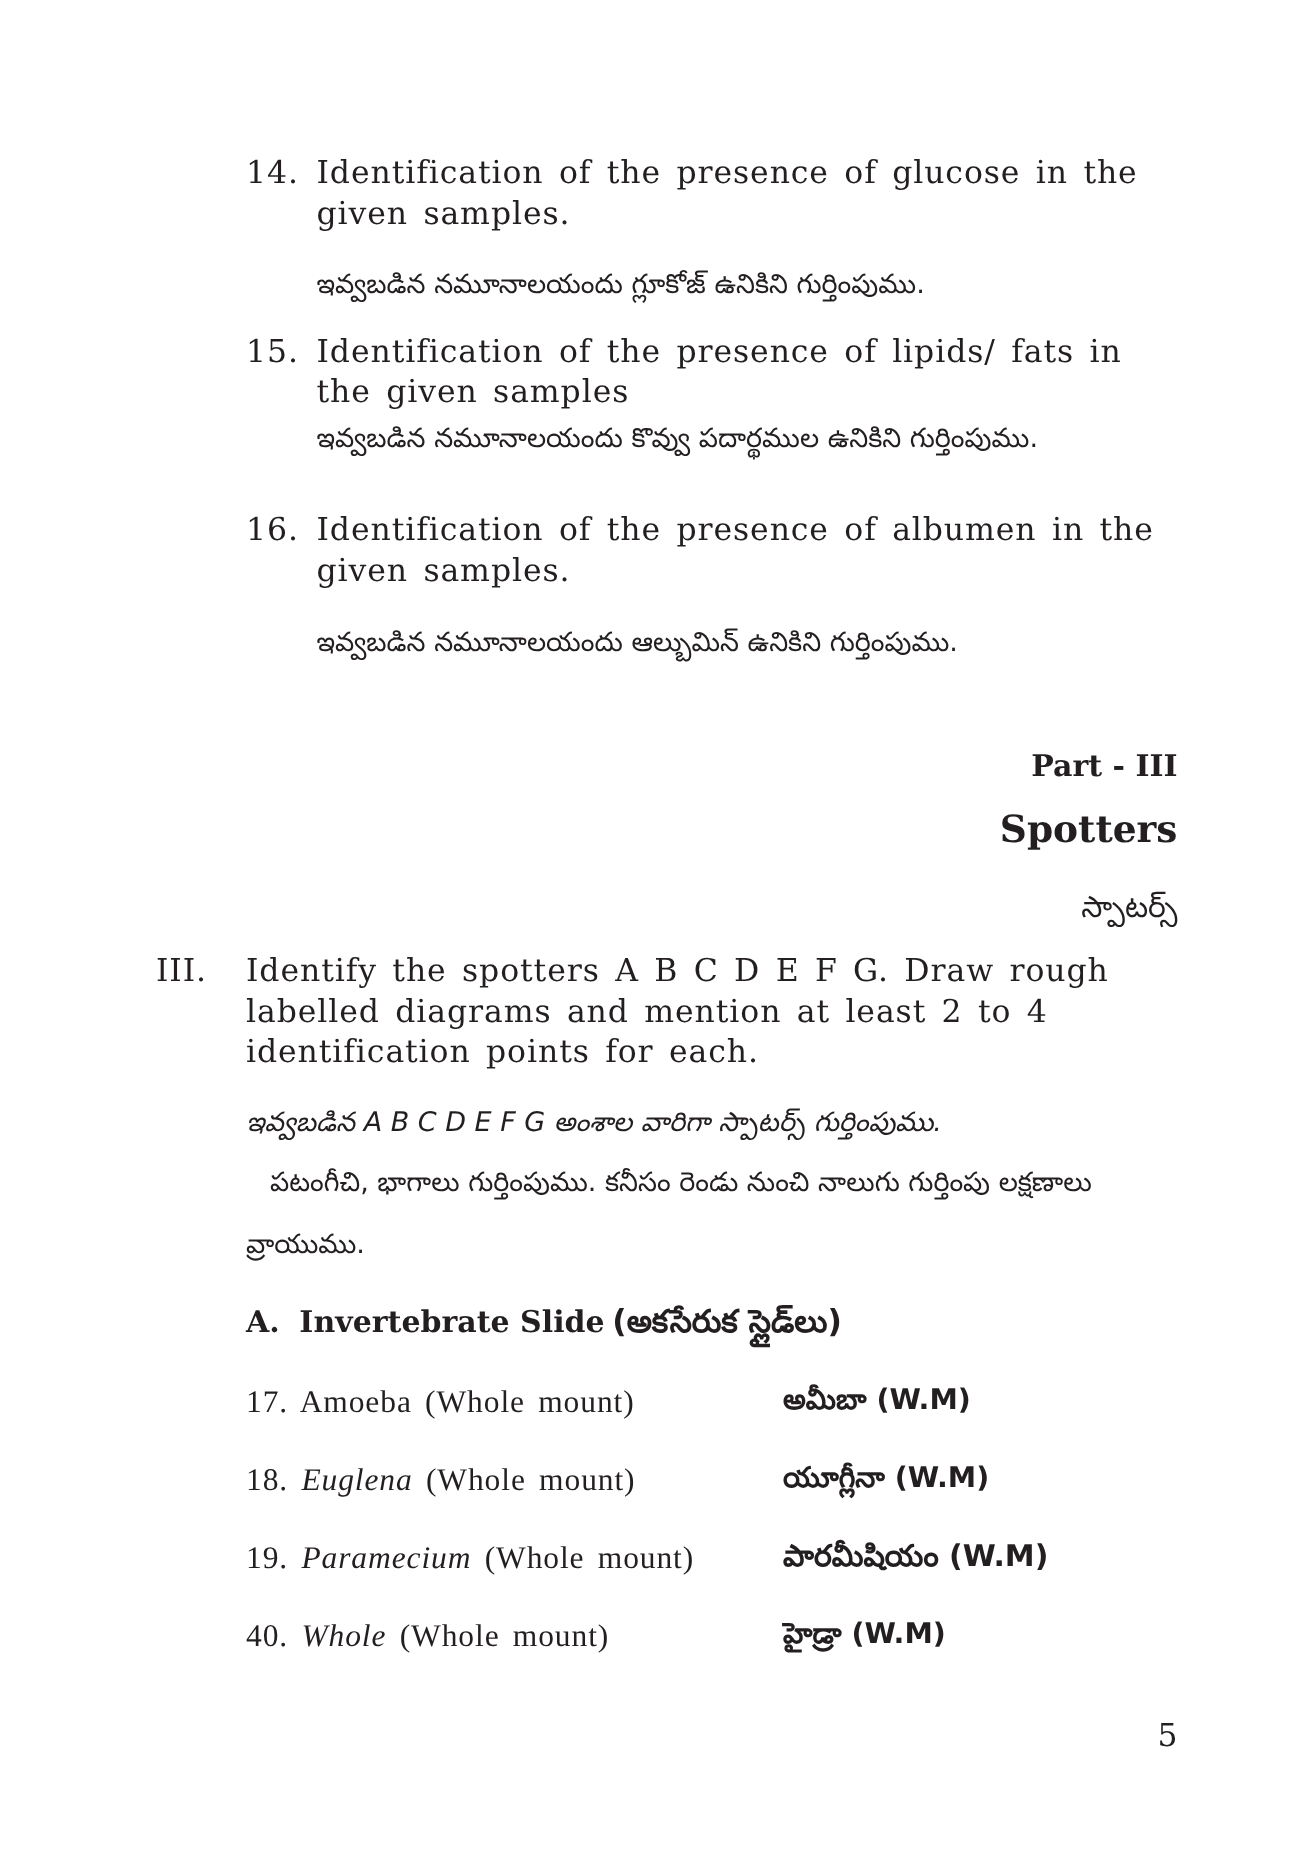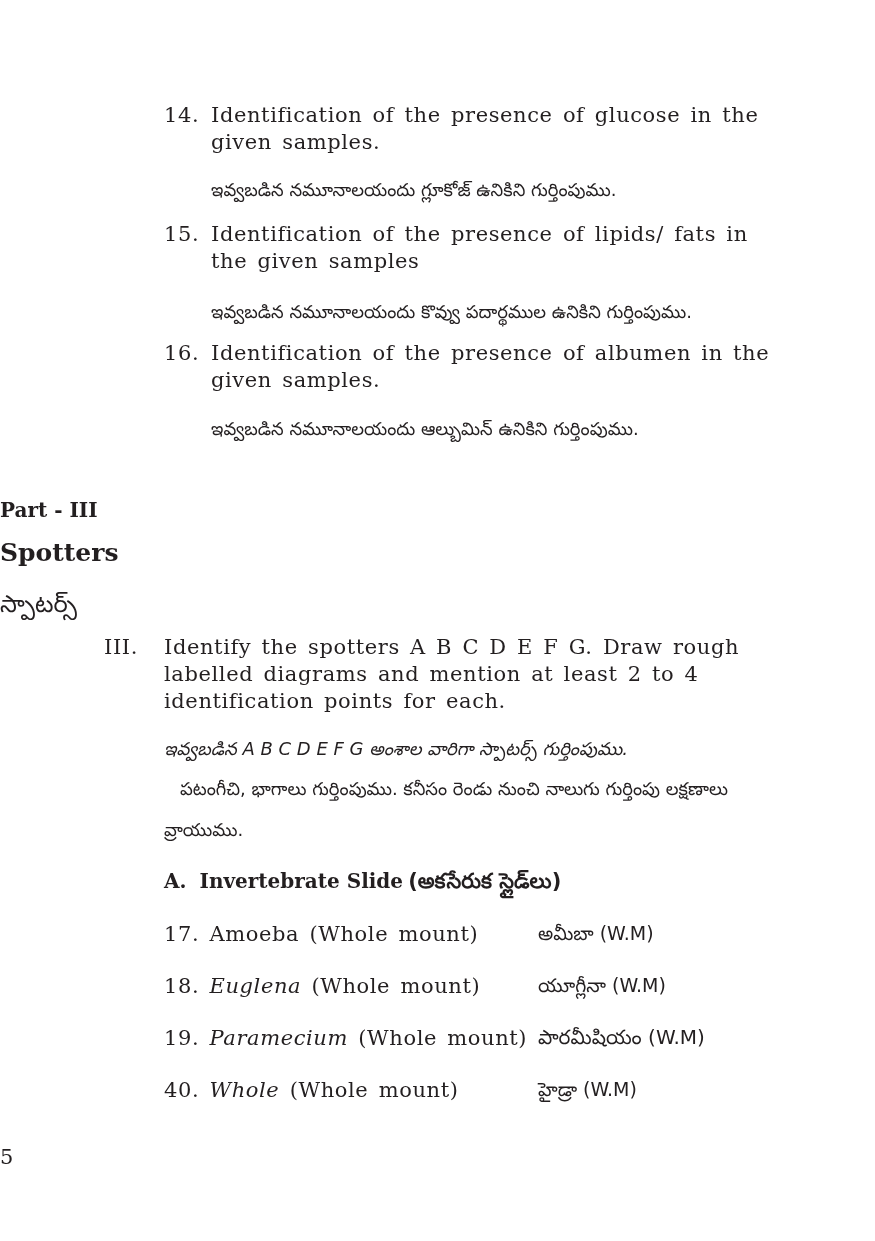--- a/index.html
+++ b/index.html
@@ -12,53 +12,53 @@
     .en {
       font-family: "DejaVu Serif", "Liberation Serif", serif;
       font-size: 21px; letter-spacing: 0.6px; word-spacing: 3px;
       line-height: 27px; white-space: nowrap;
     }
     .te {
       font-family: "DejaVu Sans", "Liberation Sans", sans-serif;
       font-size: 18px; line-height: 24px; white-space: nowrap;
     }
     .bold { font-weight: bold; }
-    .center { left: 0; width: 785px; text-align: left; }
+    .center { left: 0; width: 785px; text-align: right; }
     .item-row { position: absolute; left: 164px; height: 30px; }
-    .item-row .en-part { position: absolute; left: 0; top: 0; }
-    .item-row .te-part { position: absolute; left: 374px; top: 0; }
+    .item-row .en-part { position: absolute; left: 0; top: 0; font-family: Liberation Serif, serif; }
+    .item-row .te-part { position: absolute; left: 358px; top: 0; font-weight: bold; }
     em { font-style: italic; }
   </style>
 </head>
 <body>
 
 <div>
   <span class="abs en" style="left:164px; top:102px;">14.</span>
   <span class="abs en" style="left:211px; top:102px;">Identification of the presence of glucose in the</span>
   <span class="abs en" style="left:211px; top:129px;">given samples.</span>
   <span class="abs te" style="left:211px; top:178px;">ఇవ్వబడిన నమూనాలయందు గ్లూకోజ్ ఉనికిని గుర్తింపుము.</span>
 </div>
 
 <div>
   <span class="abs en" style="left:164px; top:221px;">15.</span>
   <span class="abs en" style="left:211px; top:221px;">Identification of the presence of lipids/ fats in</span>
   <span class="abs en" style="left:211px; top:248px;">the given samples</span>
-  <span class="abs te" style="left:211px; top:300px;">ఇవ్వబడిన నమూనాలయందు కొవ్వు పదార్థముల ఉనికిని గుర్తింపుము.</span>
+  <span class="abs te" style="left:211px; top:281px;">ఇవ్వబడిన నమూనాలయందు కొవ్వు పదార్థముల ఉనికిని గుర్తింపుము.</span>
 </div>
 
 <div>
   <span class="abs en" style="left:164px; top:340px;">16.</span>
   <span class="abs en" style="left:211px; top:340px;">Identification of the presence of albumen in the</span>
   <span class="abs en" style="left:211px; top:367px;">given samples.</span>
   <span class="abs te" style="left:211px; top:417px;">ఇవ్వబడిన నమూనాలయందు ఆల్బుమిన్ ఉనికిని గుర్తింపుము.</span>
 </div>
 
 <div class="abs center bold" style="top:498px; font-size:20px; font-family:'DejaVu Serif','Liberation Serif',serif;">Part - III</div>
 <div class="abs center bold" style="top:538px; font-size:25px; font-family:'DejaVu Serif','Liberation Serif',serif;">Spotters</div>
-<div class="abs center te" style="top:592px; font-size:24px;">స్పాటర్స్</div>
+<div class="abs center te" style="top:592px; font-size:20px;">స్పాటర్స్</div>
 
 <div>
   <span class="abs en" style="left:104px; top:634px;">III.</span>
   <span class="abs en" style="left:164px; top:634px;">Identify the spotters A B C D E F G. Draw rough</span>
   <span class="abs en" style="left:164px; top:661px;">labelled diagrams and mention at least 2 to 4</span>
   <span class="abs en" style="left:164px; top:688px;">identification points for each.</span>
   <span class="abs te" style="left:164px; top:737px;font-style:italic;">ఇవ్వబడిన A B C D E F G అంశాల వారిగా స్పాటర్స్ గుర్తింపుము.</span>
   <span class="abs te" style="left:180px; top:777px;">పటంగీచి, భాగాలు గుర్తింపుము. కనీసం రెండు నుంచి నాలుగు గుర్తింపు లక్షణాలు</span>
   <span class="abs te" style="left:164px; top:818px;">వ్రాయుము.</span>
 </div>

